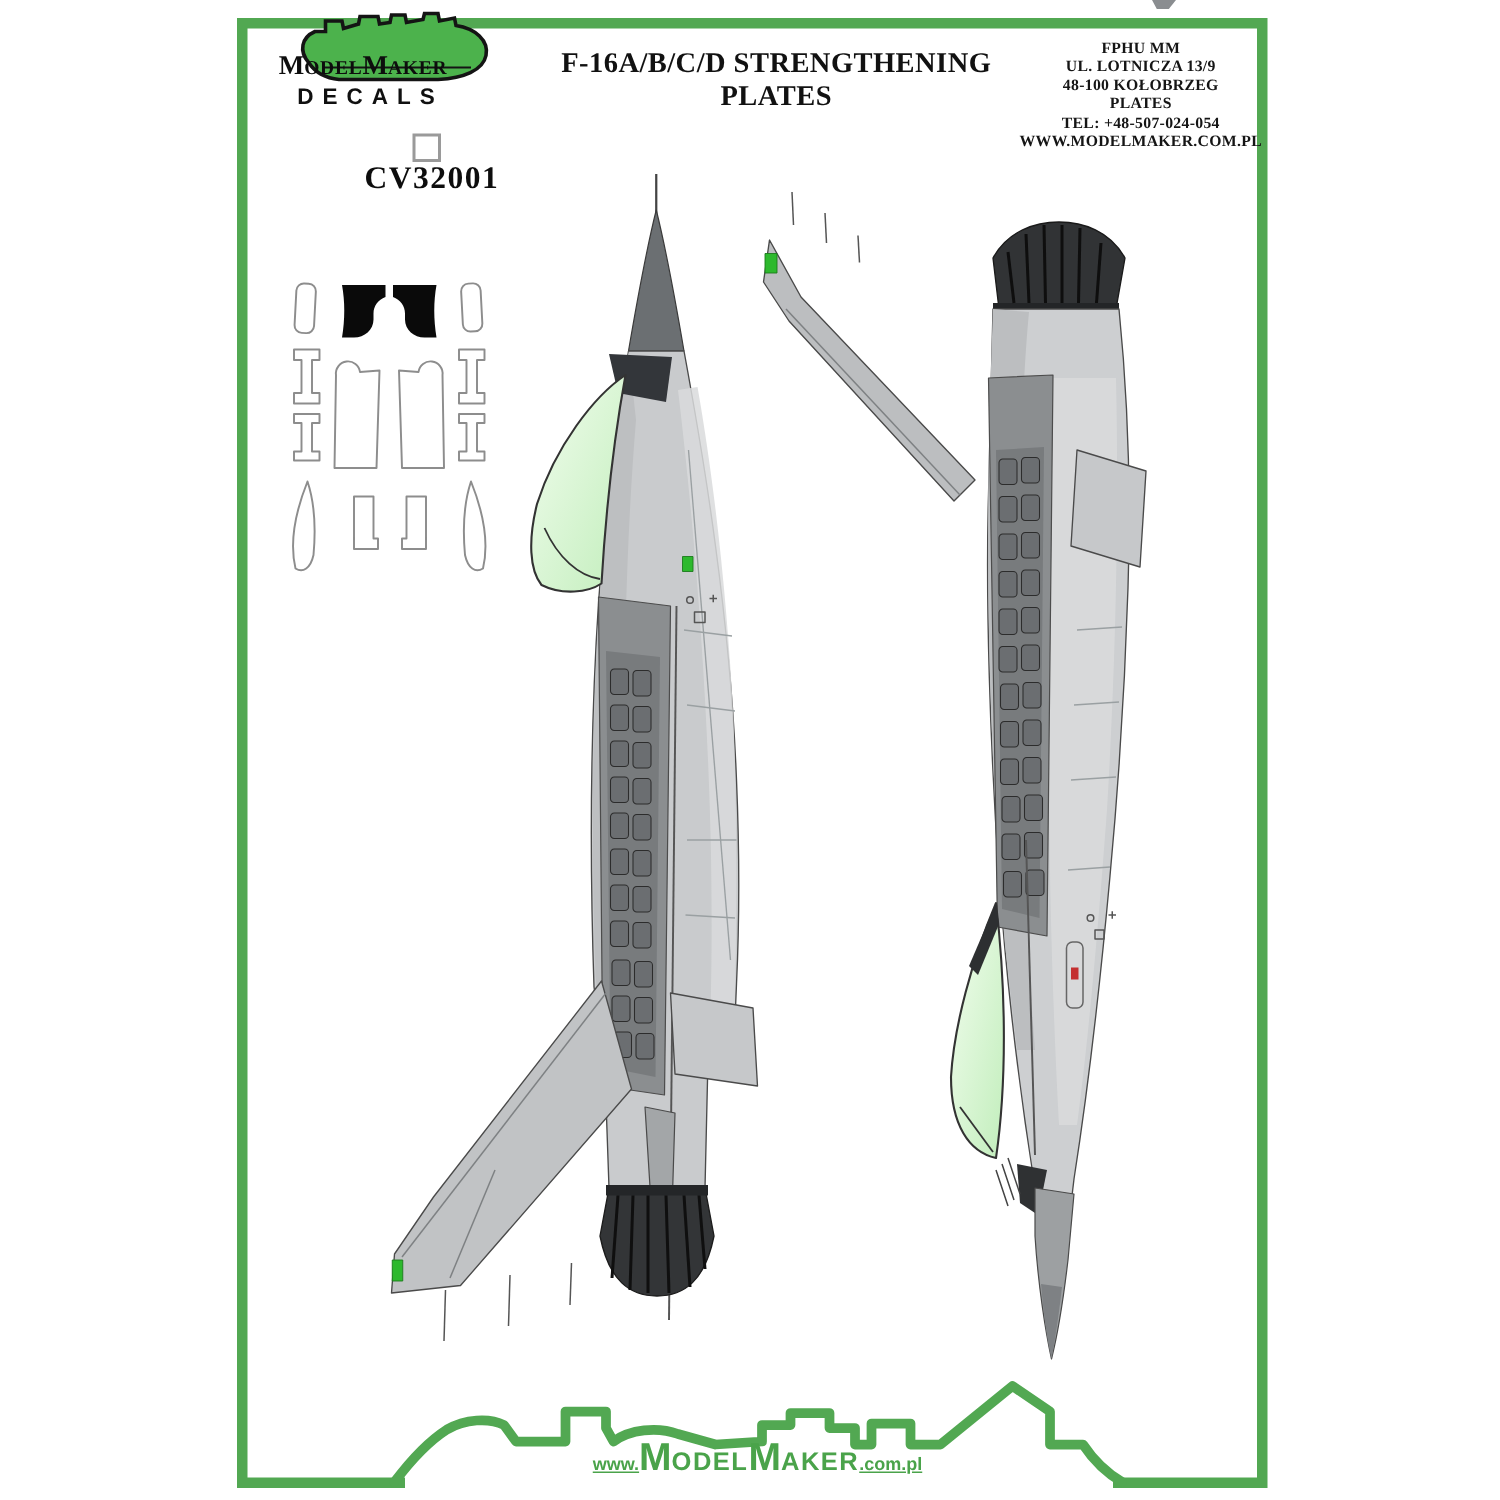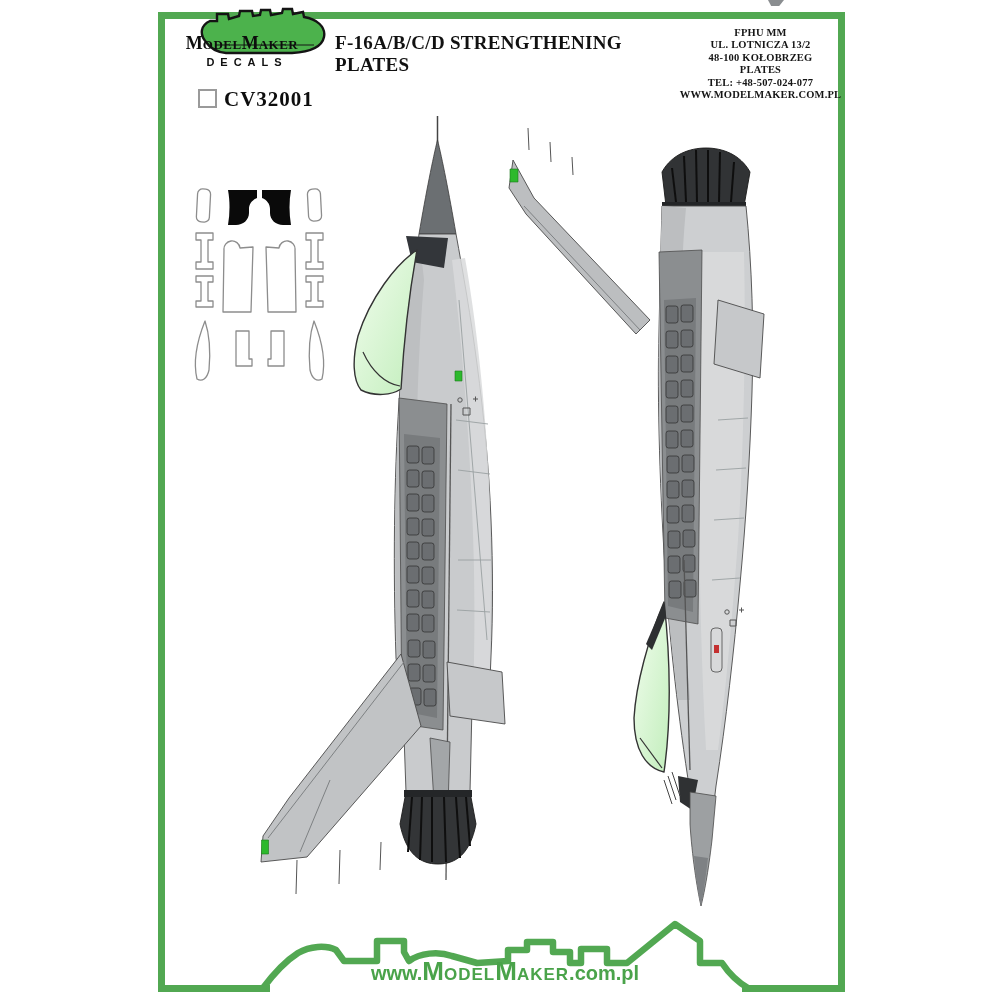--- a/index.html
+++ b/index.html
@@ -15,37 +15,37 @@
   }
   .frame-erase{left:270px;top:981px;width:472px;height:14px;background:#fff;}
   .cut-mark{left:768px;top:0;width:16px;height:6px;background:#8a8d90;
     clip-path:polygon(0 0,100% 0,70% 100%,20% 100%);}
   
   .logo-wrap{left:166px;top:4px;width:152px;height:72px;padding-left:20px;}
   .logo-text{left:14px;top:30px;width:124px;text-align:center;font-weight:bold;color:#0d0d0d;line-height:1;}
   .logo-text .big{font-size:18px;}
   .logo-text .small{font-size:13px;letter-spacing:.5px;}
   .decals{left:20px;top:52px;width:116px;text-align:center;
-    font-family:"Liberation Sans",sans-serif;font-weight:900;font-size:11px;
+    font-family:"Liberation Sans",sans-serif;font-weight:900;font-size:15px;
     letter-spacing:6px;color:#101010;text-indent:6px;
     text-shadow:0 0 1px #fff;}
   
-  .title{left:335px;top:32px;width:365px;
+  .title{left:335px;top:32px;width:365px;text-align:center;
     font-size:19px;font-weight:bold;color:#111;letter-spacing:.3px;}
   .contact{left:678px;top:27px;width:165px;text-align:center;
     font-size:10.5px;font-weight:bold;color:#151515;line-height:12.4px;letter-spacing:.2px;}
   
   .codes{left:198px;top:89px;width:180px;}
-  .code-row{display:flex;height:25px;}
+  .code-row{display:flex;align-items:center;height:25px;flex-direction:column;}
   .cb{width:15px;height:15px;border:2px solid #9a9a9a;background:#fff;margin-right:7px;flex:0 0 auto;}
   .code-label{font-size:21px;font-weight:bold;color:#0d0d0d;letter-spacing:1px;line-height:1;}
   
   .footer-url{left:300px;top:954px;width:410px;text-align:center;
     font-family:"Liberation Sans",sans-serif;font-weight:bold;color:#4aa34a;line-height:34px;}
-  .footer-url .w{font-size:20px;}
+  .footer-url .w{font-size:12px;text-decoration:underline;}
   .footer-url .big{font-size:26px;}
   .footer-url .small{font-size:17px;letter-spacing:1px;}
   svg{display:block;}
 </style>
 </head>
 <body>
 
 <div class="abs frame"></div>
 <div class="abs frame-erase"></div>
 <div class="abs cut-mark"></div>
@@ -58,24 +58,24 @@
   <div class="abs logo-text">
     <span class="big">M</span><span class="small">ODEL</span><span class="big">M</span><span class="small">AKER</span>
   </div>
   <div class="abs decals">DECALS</div>
 </div>
 
 <div class="abs title">F-16A/B/C/D STRENGTHENING PLATES</div>
 
 <div class="abs contact">
   <div>FPHU MM</div>
-  <div>UL. LOTNICZA 13/2</div>
+  <div>UL. LOTNICZA 13/9</div>
   <div>48-100 KOŁOBRZEG</div>
   <div>PLATES</div>
-  <div>TEL: +48-507-024-077</div>
+  <div>TEL: +48-507-024-054</div>
   <div>WWW.MODELMAKER.COM.PL</div>
 </div>
 
 <div class="abs codes">
   <div class="code-row">
     <span class="cb"></span>
     <span class="code-label">CV32001</span>
   </div>
 </div>
 

